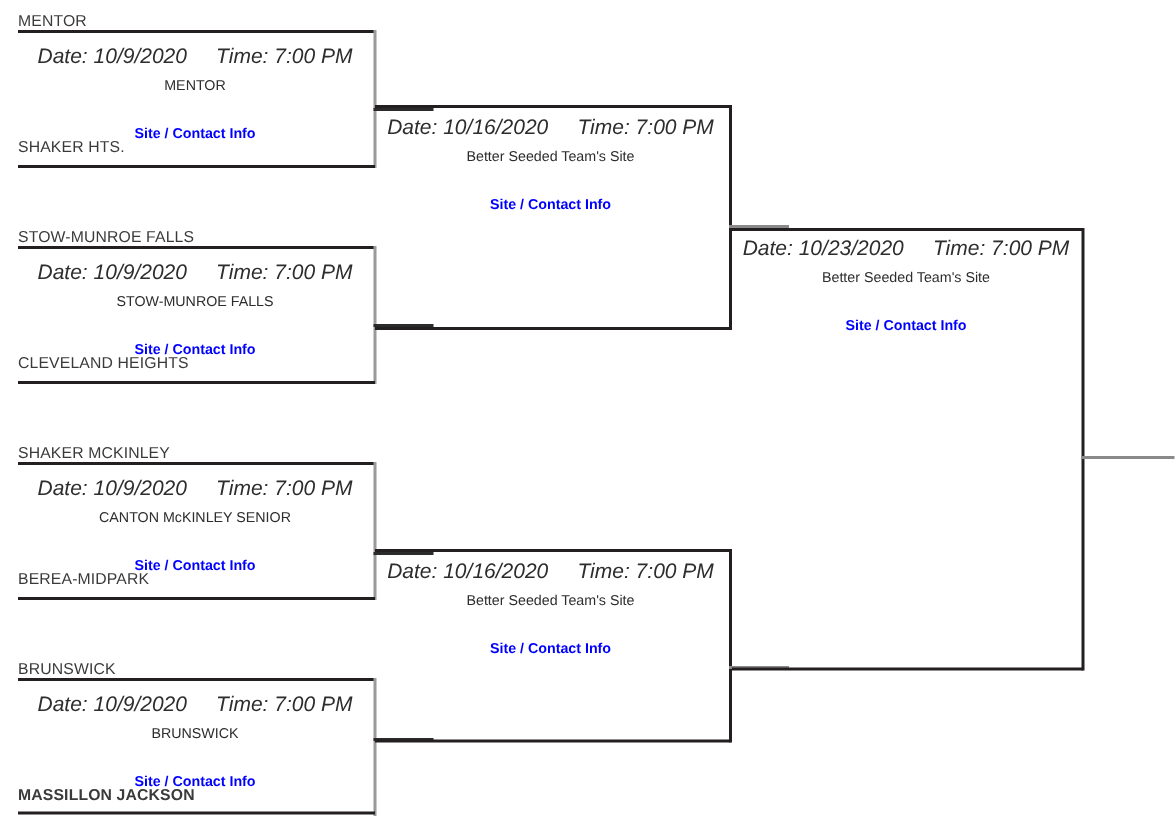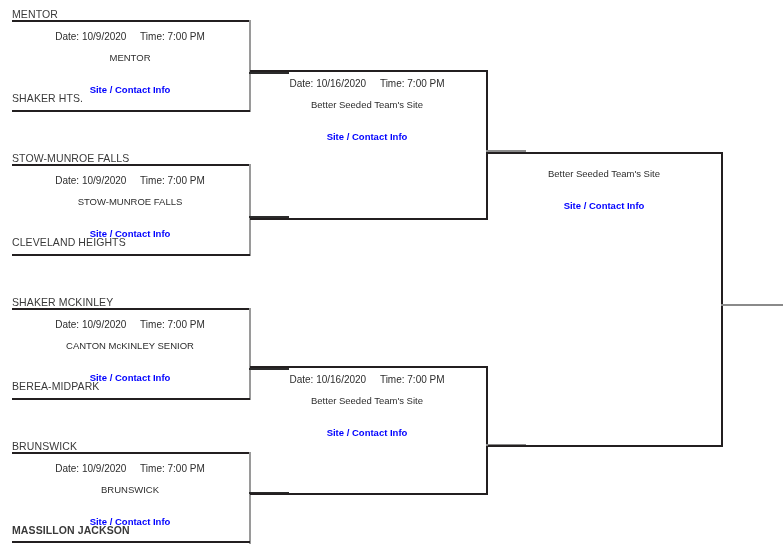--- a/index.html
+++ b/index.html
@@ -60,24 +60,25 @@
     color: #3a3a3a;
     white-space: nowrap;
     letter-spacing: 0.1px;
   }
   .game-inner {
     position: absolute;
     text-align: center;
     white-space: nowrap;
   }
   .datetime {
-    font-size: 10px;
+    font-size: 14px;
     line-height: 12px;
     color: #2d2d2d;
     white-space: pre;
+    font-style: italic;
   }
   .site {
     font-size: 9.5px;
     line-height: 12px;
     color: #2d2d2d;
     margin-top: 9px;
   }
   .link {
     display: inline-block;
     font-size: 9.5px;
@@ -181,20 +182,21 @@
 
   <div class="conn-grey" style="left:486px; top:150px; width:40px;"></div>
   <div class="conn-grey" style="left:486px; top:444px; width:40px;"></div>
 
   <div>
     <div class="rule-h" style="left:488px; top:152px; width:234px;"></div>
     <div class="rule-h" style="left:488px; top:445px; width:234px;"></div>
     <div class="rule-v" style="left:721px; top:152px; height:295px;"></div>
 
     <div class="game-inner" style="left:484px; top:159px; width:240px;">
+      <div class="datetime">Date: 10/23/2020     Time: 7:00 PM</div>
       <div class="site">Better Seeded Team's Site</div>
       <div><a class="link" href="#">Site / Contact Info</a></div>
     </div>
   </div>
 
   <div class="conn-grey" style="left:721px; top:304px; width:62px;"></div>
 
 </div>
 
 </body></html>

